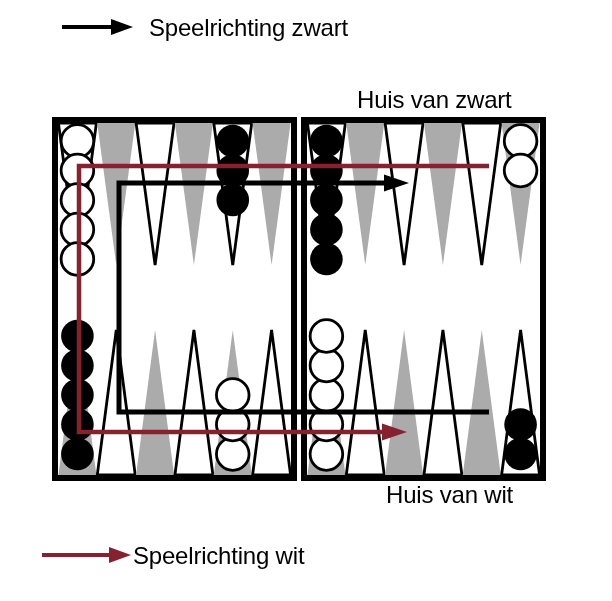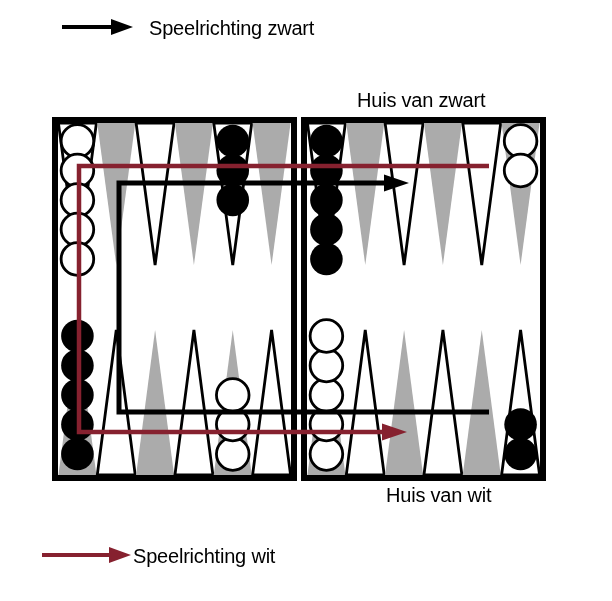--- a/index.html
+++ b/index.html
@@ -4,21 +4,21 @@
 <style>
   html,body{margin:0;padding:0;}
   body{
     width:612px;height:601px;position:relative;background:#ffffff;
     font-family:"Liberation Sans","DejaVu Sans",sans-serif;
     overflow:hidden;
   }
   .stage{position:absolute;left:0;top:0;width:612px;height:601px;}
   svg.diagram{position:absolute;left:0;top:0;}
   .lbl{
-    position:absolute;color:#000000;font-size:20px;line-height:24px;
+    position:absolute;color:#000000;font-size:24px;line-height:24px;
     white-space:nowrap;letter-spacing:-0.2px;
   }
   #lbl-legend-black{left:149px;top:16px;}
   #lbl-huis-zwart{left:357px;top:88px;}
   #lbl-huis-wit{left:386px;top:483px;}
   #lbl-legend-white{left:133px;top:544px;}
 </style>
 </head>
 <body>
 

